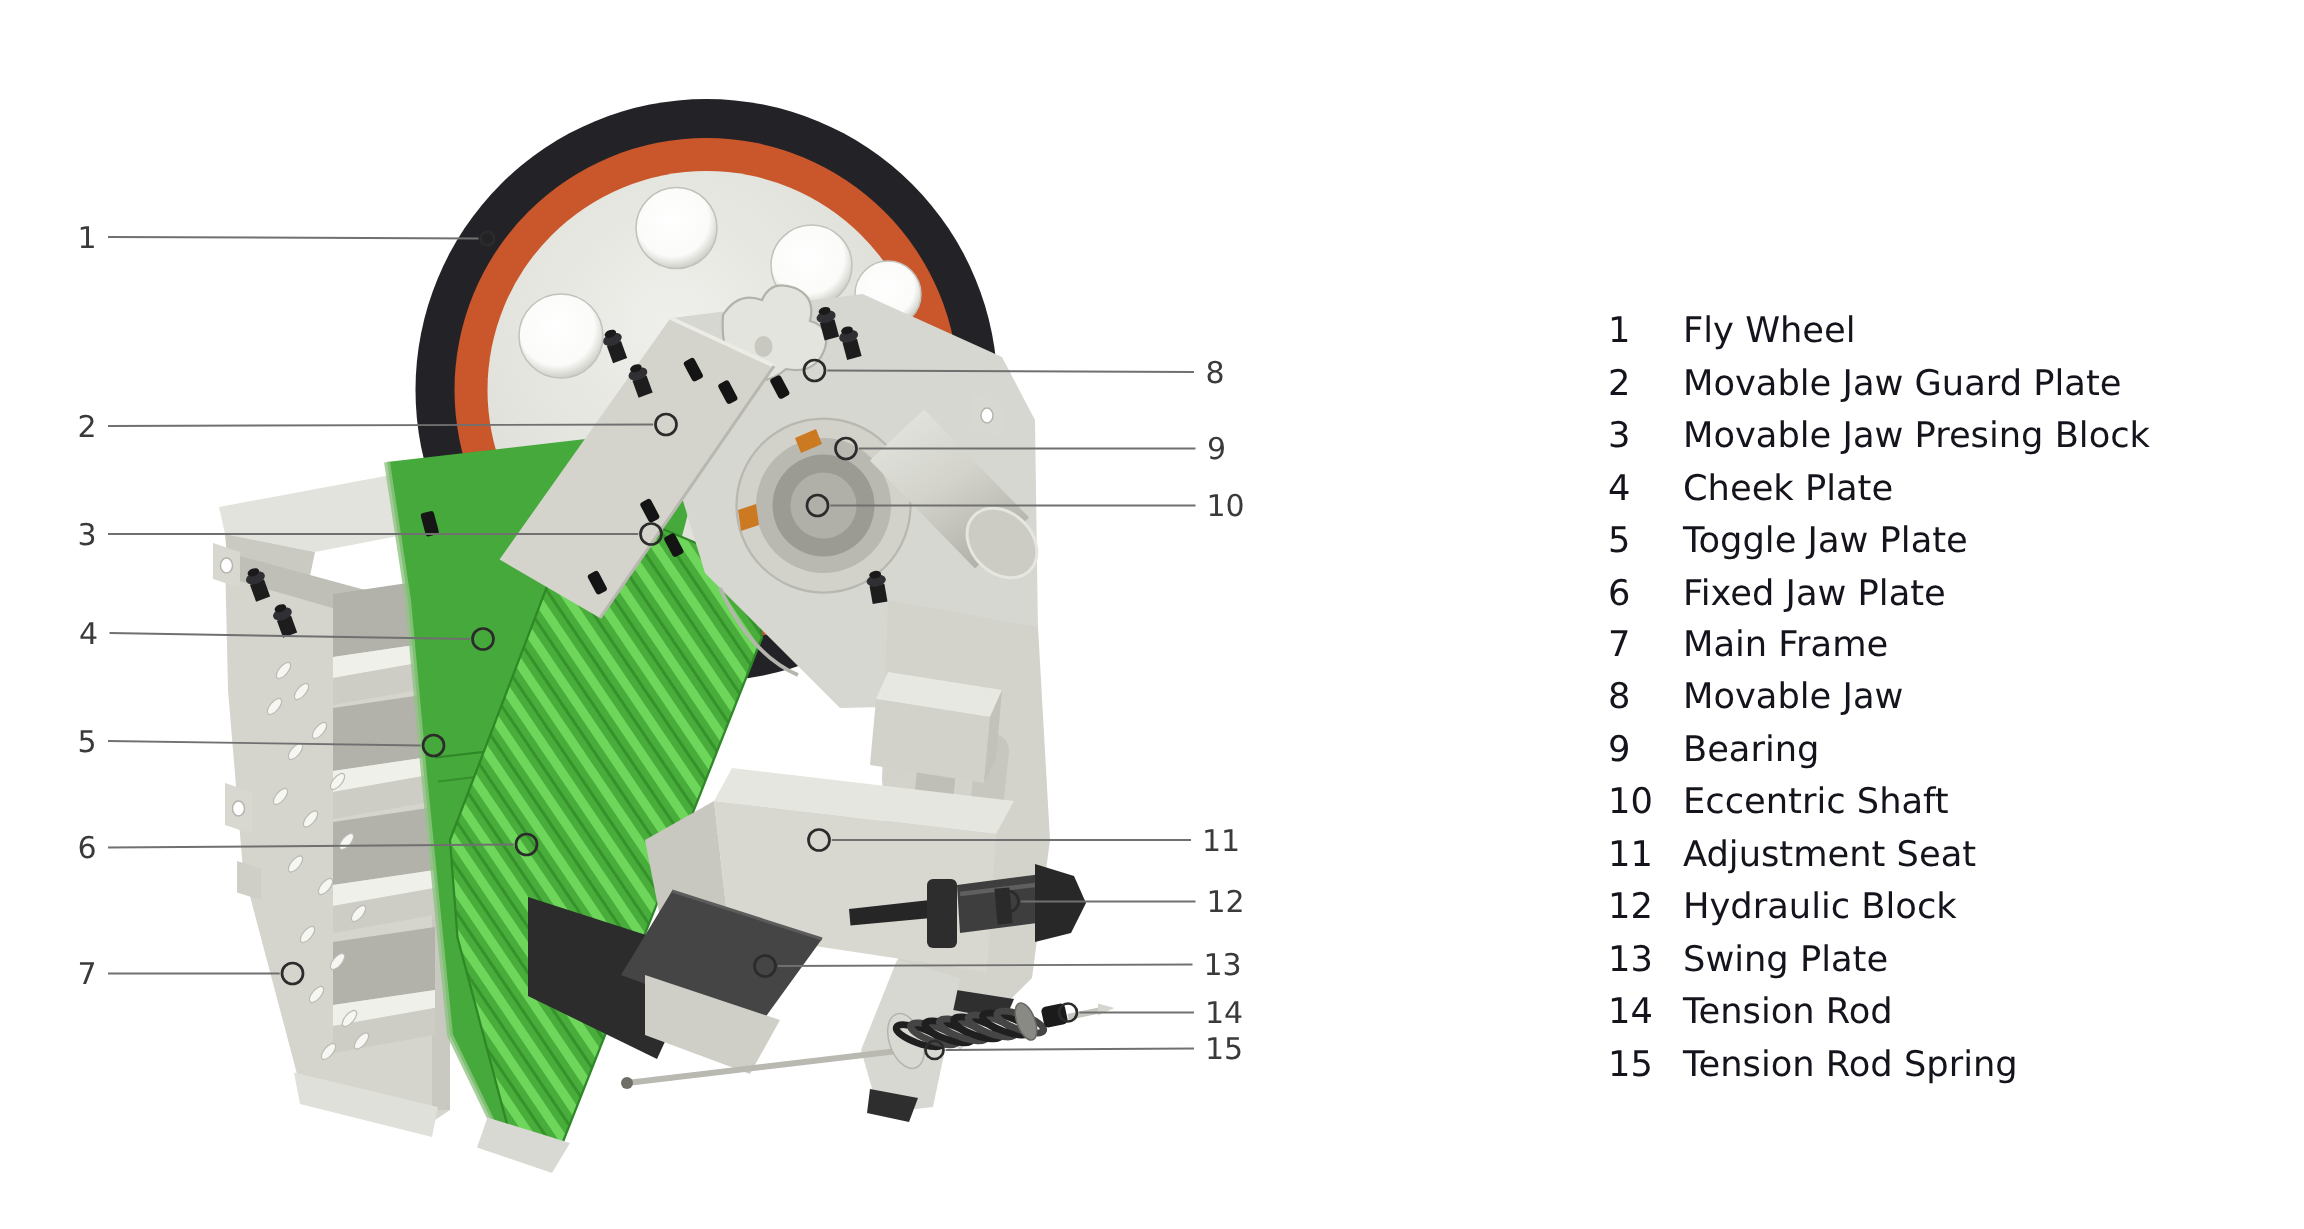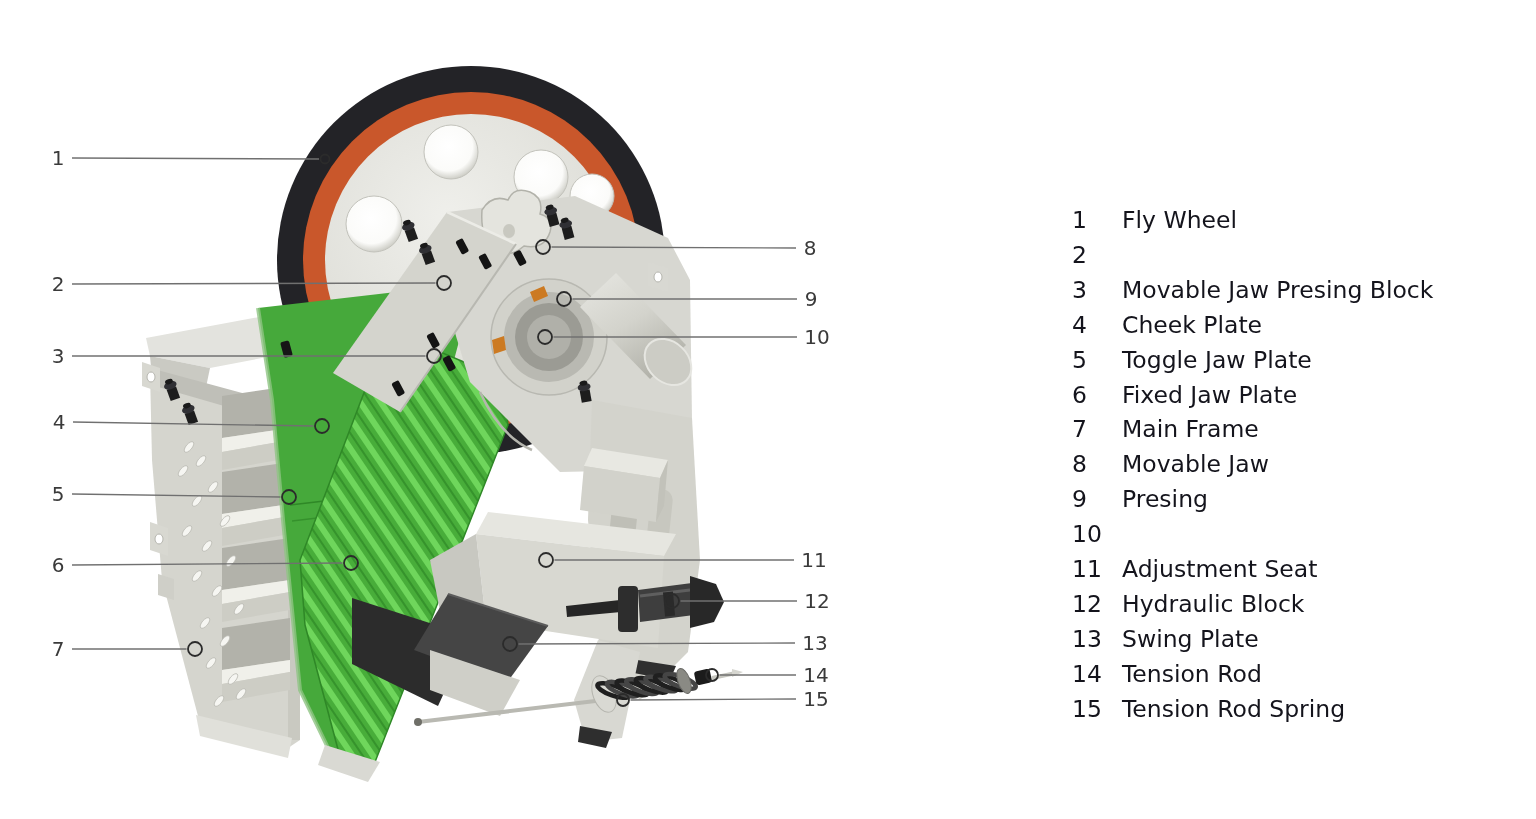--- a/index.html
+++ b/index.html
@@ -397,20 +397,21 @@
 
 <div class="legend">
 
     <div class="lrow">
       <span class="lnum">1</span>
       <span class="llabel">Fly Wheel</span>
     </div>
 
     <div class="lrow">
       <span class="lnum">2</span>
+      <span class="llabel">Movable Jaw Guard Plate</span>
     </div>
 
     <div class="lrow">
       <span class="lnum">3</span>
       <span class="llabel">Movable Jaw Presing Block</span>
     </div>
 
     <div class="lrow">
       <span class="lnum">4</span>
       <span class="llabel">Cheek Plate</span>
@@ -431,25 +432,26 @@
       <span class="llabel">Main Frame</span>
     </div>
 
     <div class="lrow">
       <span class="lnum">8</span>
       <span class="llabel">Movable Jaw</span>
     </div>
 
     <div class="lrow">
       <span class="lnum">9</span>
-      <span class="llabel">Presing</span>
+      <span class="llabel">Bearing</span>
     </div>
 
     <div class="lrow">
       <span class="lnum">10</span>
+      <span class="llabel">Eccentric Shaft</span>
     </div>
 
     <div class="lrow">
       <span class="lnum">11</span>
       <span class="llabel">Adjustment Seat</span>
     </div>
 
     <div class="lrow">
       <span class="lnum">12</span>
       <span class="llabel">Hydraulic Block</span>

